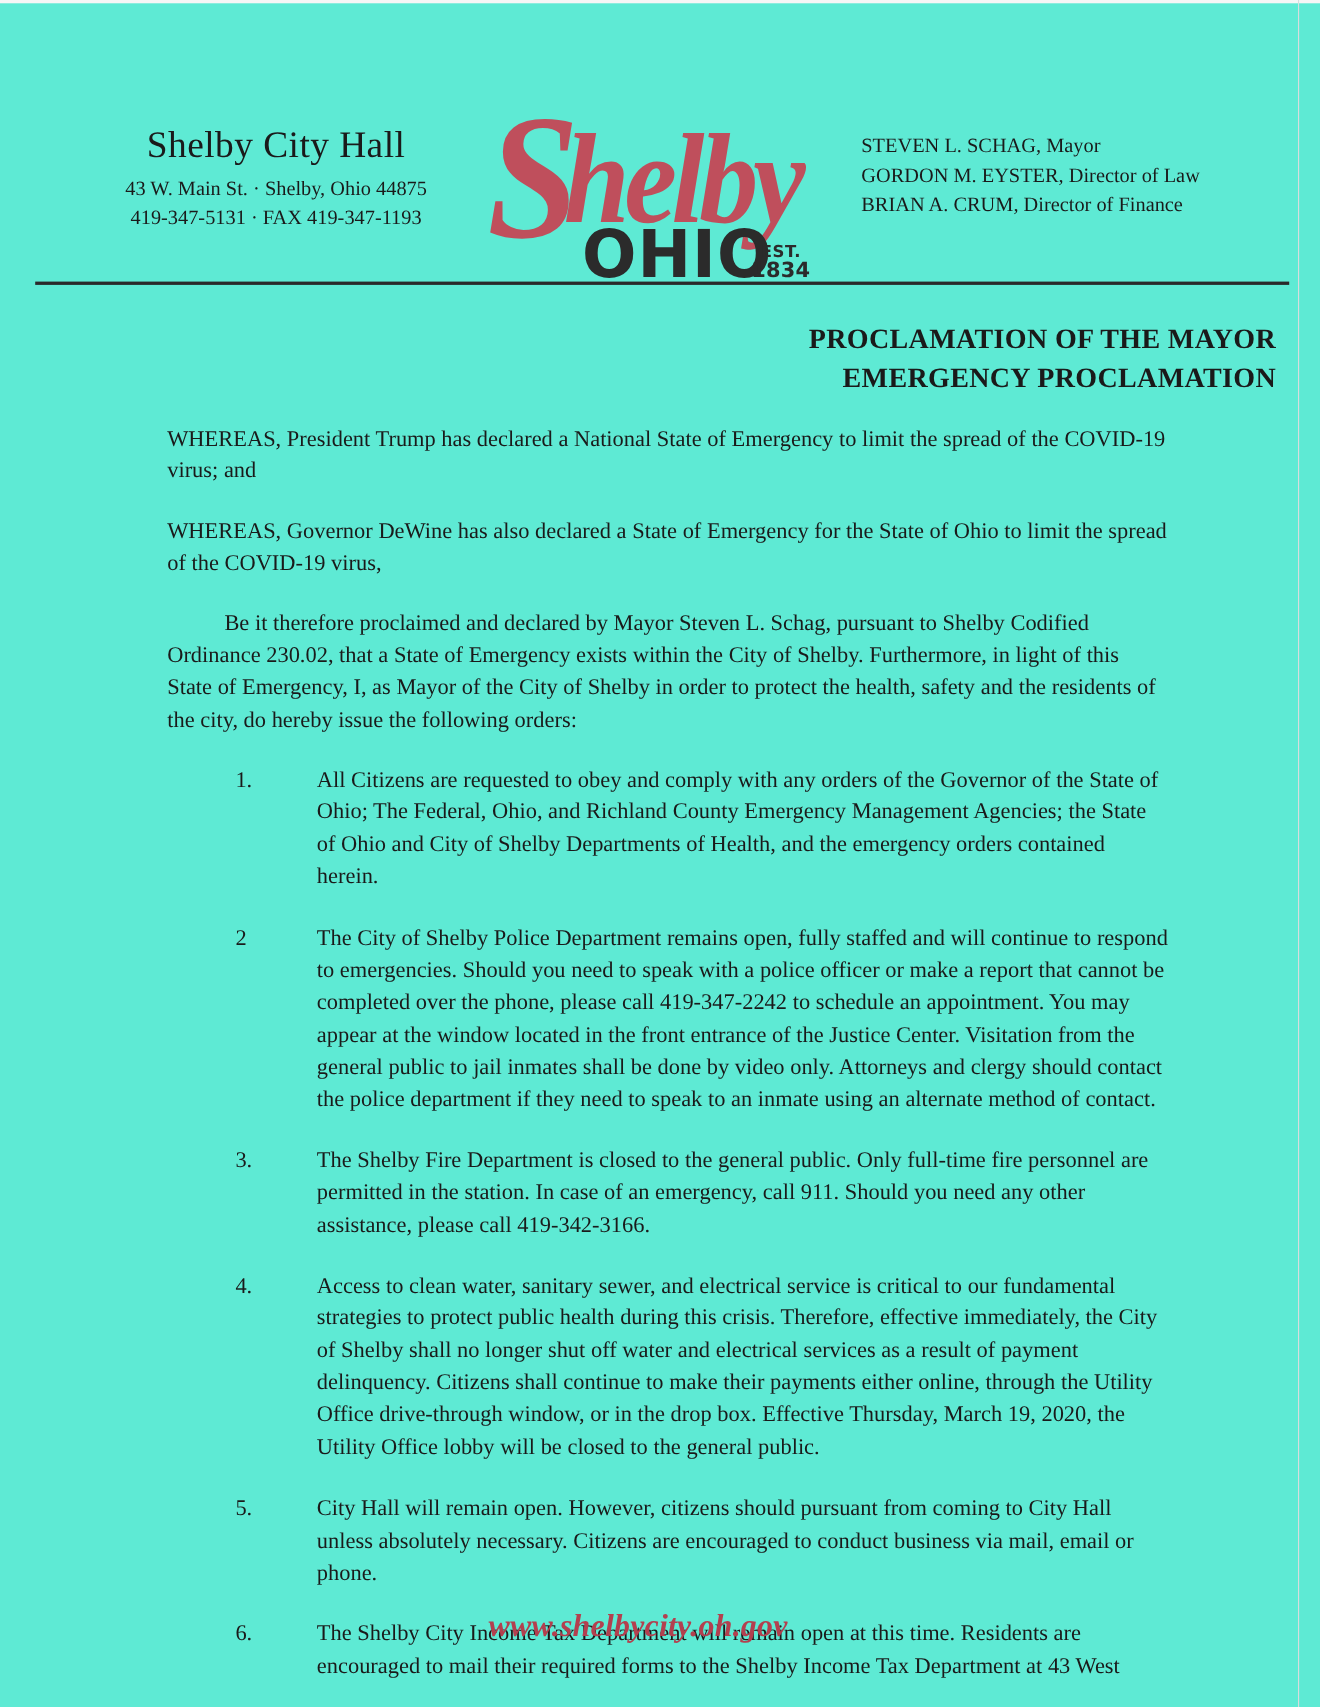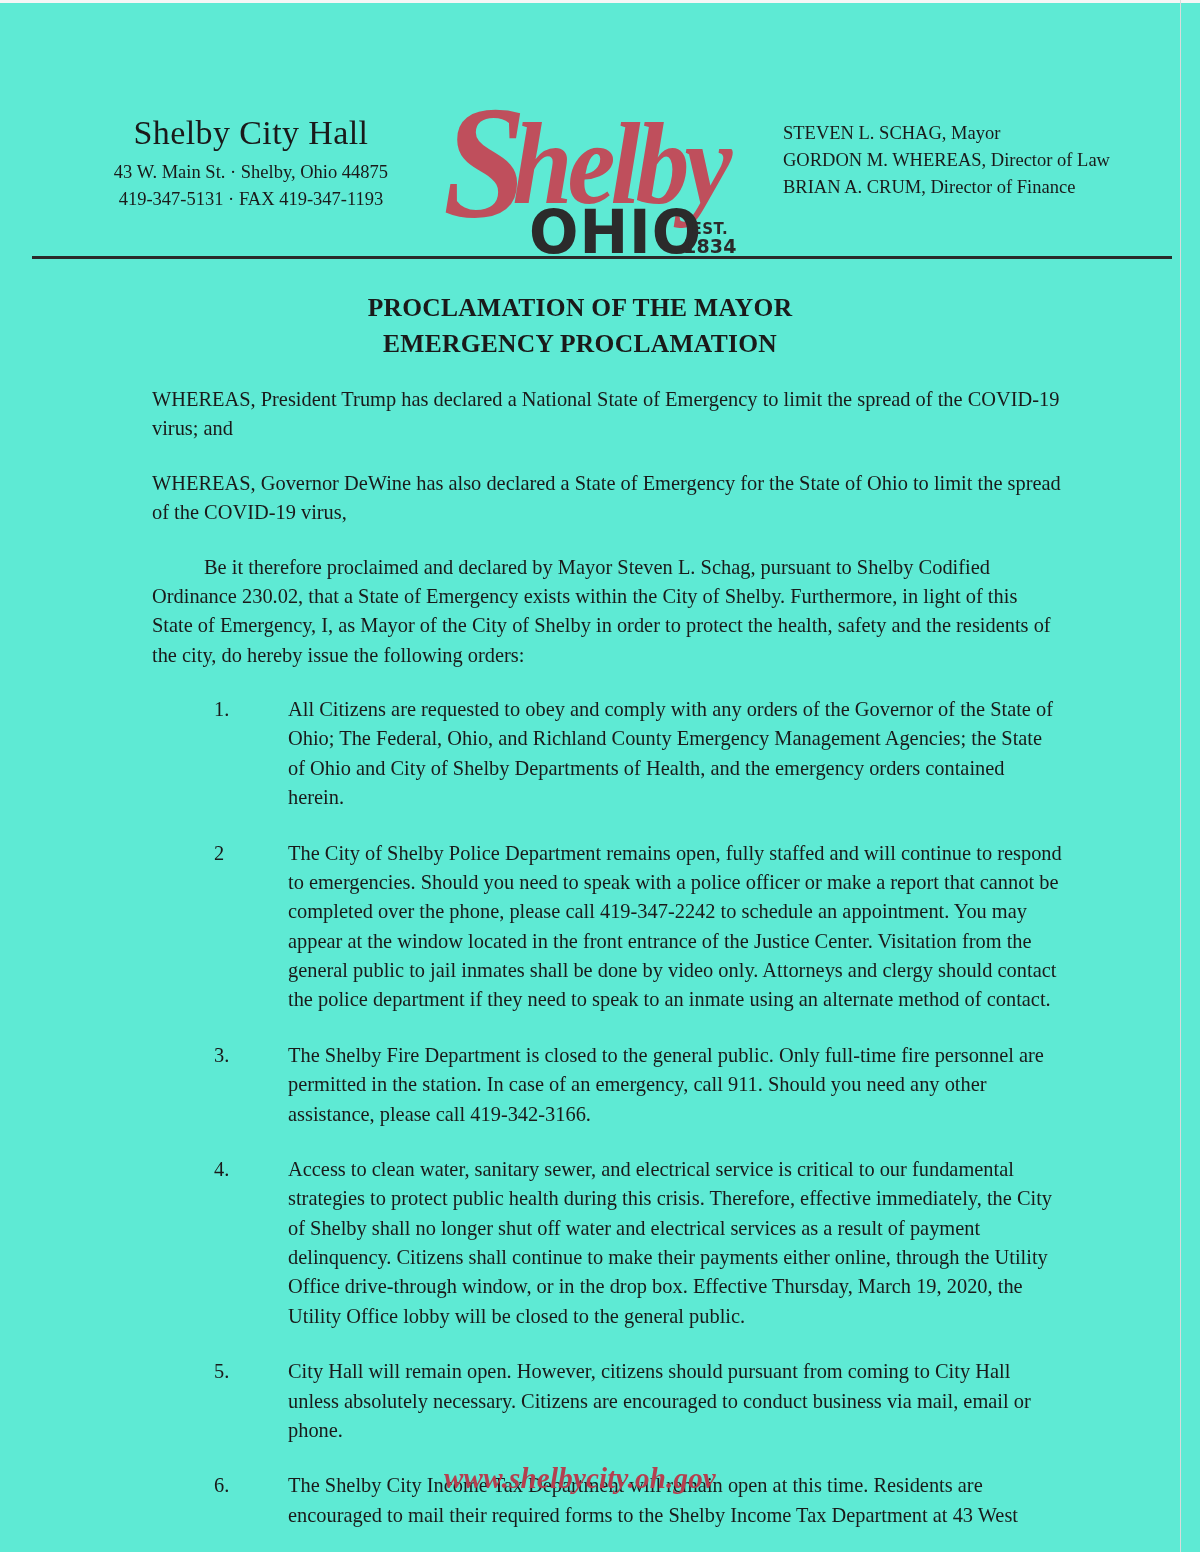--- a/index.html
+++ b/index.html
@@ -141,21 +141,21 @@
     height: 3px;
     background: #2a2a2a;
   }
 
   
   .doc-title {
     position: absolute;
     top: 290px;
     left: 0;
     width: 1160px;
-    text-align: center;
+    text-align: right;
     font-size: 25.5px;
     font-weight: bold;
     line-height: 1.42;
     letter-spacing: 0.3px;
   }
 
   
   .body-area {
     position: absolute;
     top: 385px;
@@ -227,21 +227,21 @@
       <div class="logo-shelby"><span class="big-s">S</span><span>helby</span></div>
       <div class="logo-ohio">OHIO</div>
       <div class="logo-est">
         <span class="est-word">EST.</span>
         <span class="est-year">1834</span>
       </div>
     </div>
 
     <div class="officials">
       <div>STEVEN L. SCHAG, Mayor</div>
-      <div>GORDON M. WHEREAS, Director of Law</div>
+      <div>GORDON M. EYSTER, Director of Law</div>
       <div>BRIAN A. CRUM, Director of Finance</div>
     </div>
 
   </div>
 
   <div class="rule"></div>
 
   <div class="doc-title">
     <div>PROCLAMATION OF THE MAYOR</div>
     <div>EMERGENCY PROCLAMATION</div>

